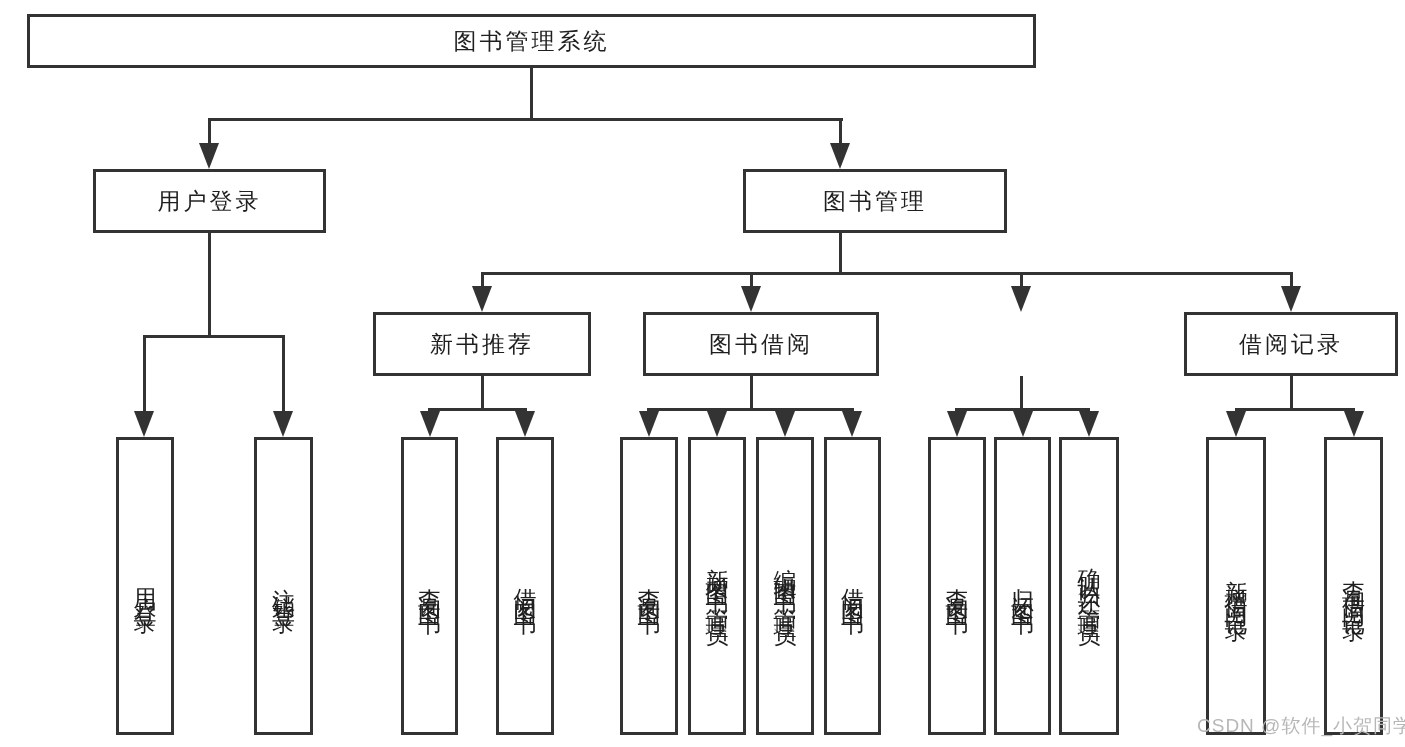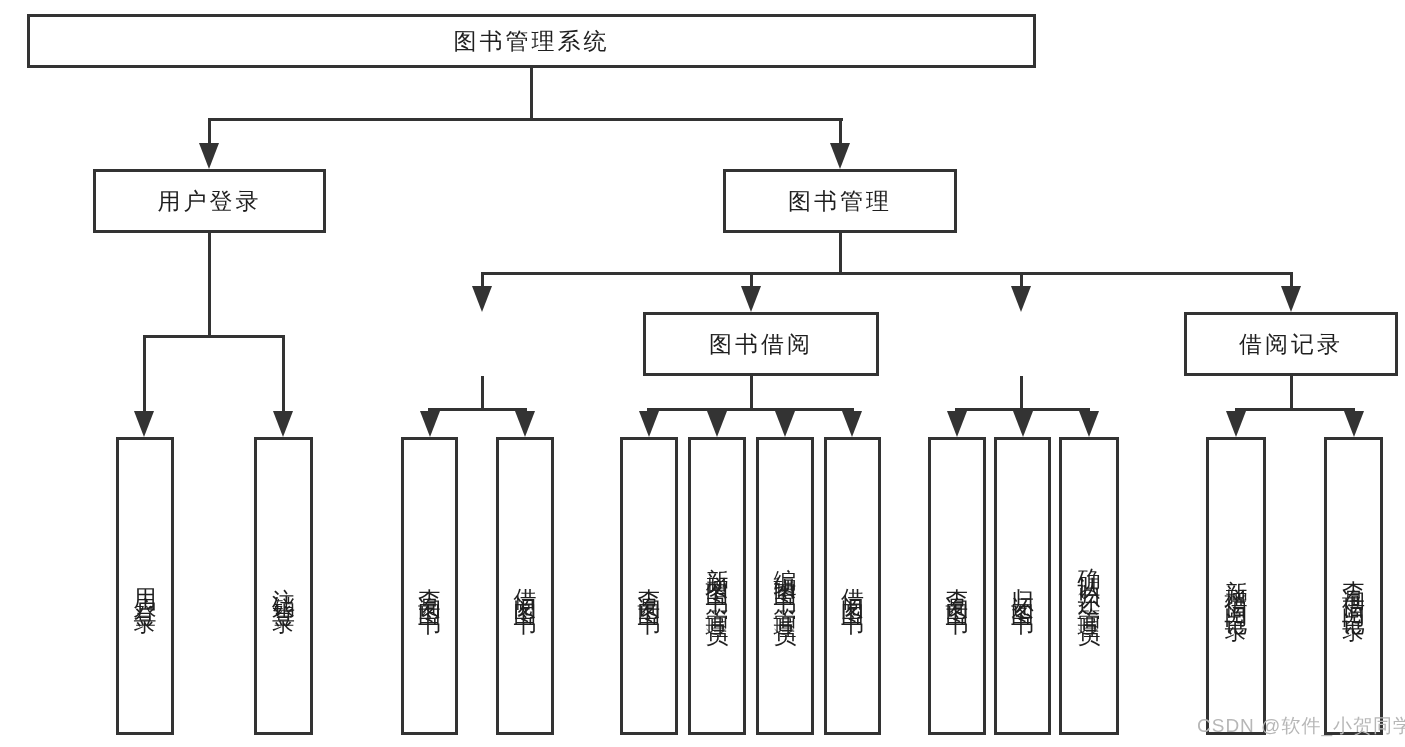--- a/index.html
+++ b/index.html
@@ -90,24 +90,27 @@
   <div class="arr" style="left:1215px;top:411px"></div>
   <div class="arr" style="left:1333px;top:411px"></div>
 
   <div class="box" style="left:16px;top:14px;width:1009px;height:54px">
     <span>图书管理系统</span>
   </div>
 
   <div class="box" style="left:82px;top:169px;width:233px;height:64px">
     <span>用户登录</span>
   </div>
-  <div class="box" style="left:712px;top:169px;width:234px;height:64px">
+  <div class="box" style="left:732px;top:169px;width:264px;height:64px">
     <span>图书管理</span>
   </div>
 
+  <div class="box" style="left:362px;top:312px;width:218px;height:64px">
+    <span>新书推荐</span>
+  </div>
   <div class="box" style="left:632px;top:312px;width:236px;height:64px">
     <span>图书借阅</span>
   </div>
   <div class="box" style="left:1173px;top:312px;width:214px;height:64px">
     <span>借阅记录</span>
   </div>
 
   <div class="leaf" style="left:105px;width:58px">
     <span>用户登录</span>
   </div>

